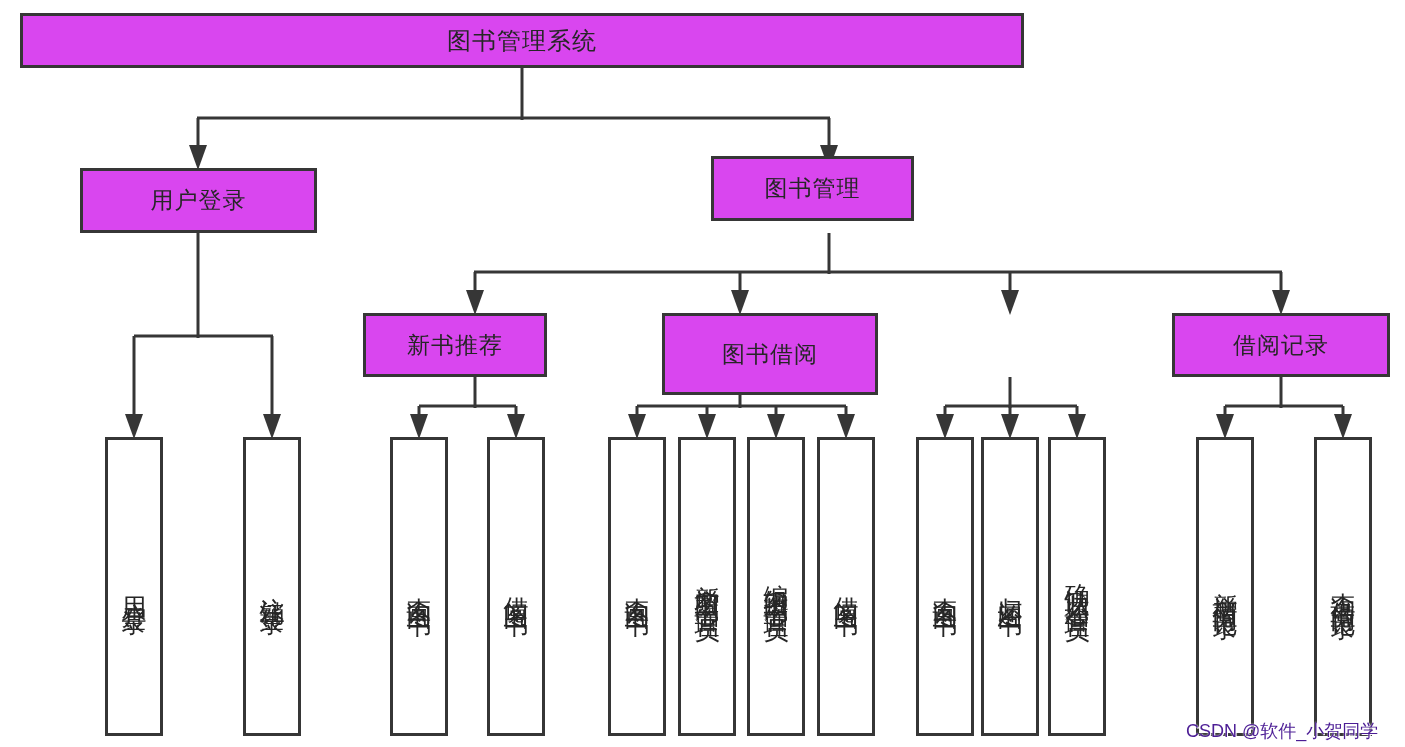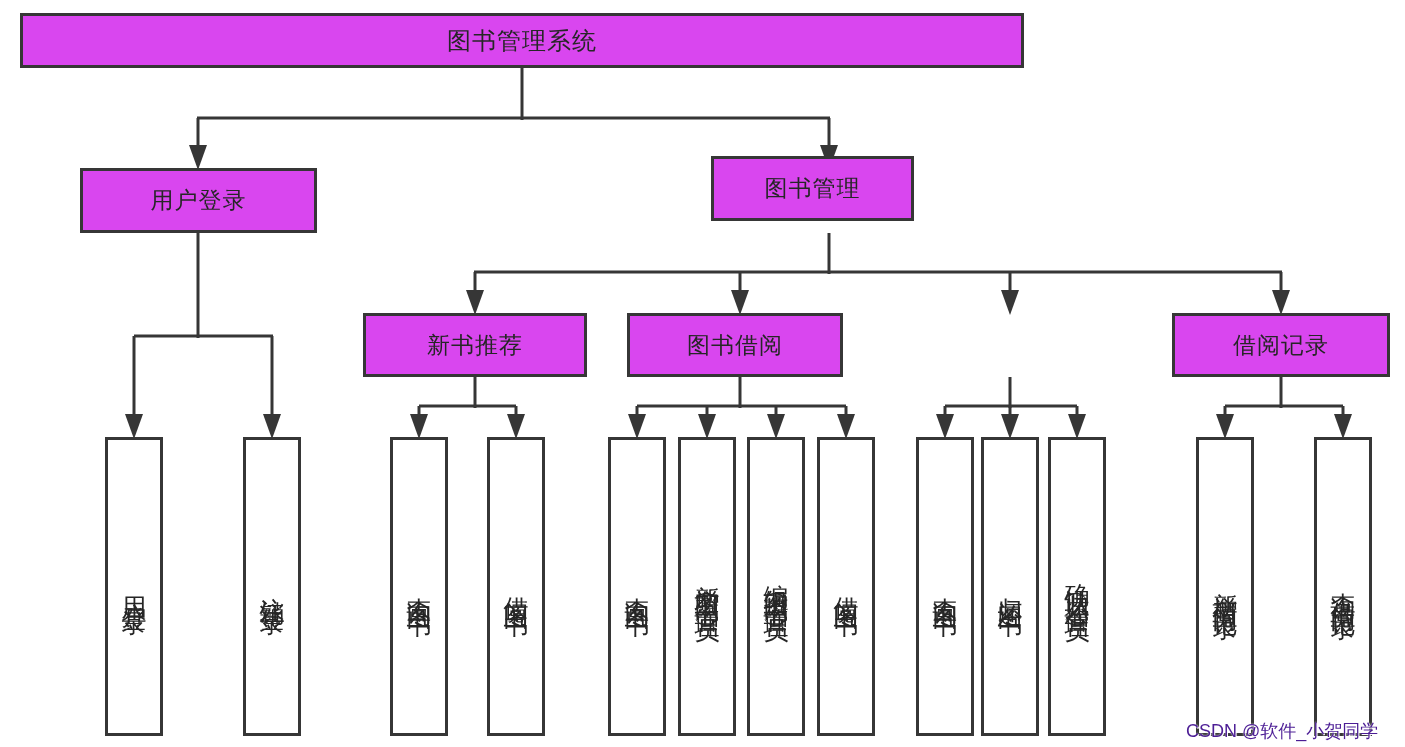--- a/index.html
+++ b/index.html
@@ -131,24 +131,24 @@
     <span>图书管理系统</span>
   </div>
 
   <div class="hnode" style="left:80px; top:168px; width:237px; height:65px;">
     <span>用户登录</span>
   </div>
   <div class="hnode" style="left:711px; top:156px; width:203px; height:65px;">
     <span>图书管理</span>
   </div>
 
-  <div class="hnode" style="left:363px; top:313px; width:224px; height:64px;">
+  <div class="hnode" style="left:363px; top:313px; width:184px; height:64px;">
     <span>新书推荐</span>
   </div>
-  <div class="hnode" style="left:627px; top:313px; width:216px; height:64px;">
+  <div class="hnode" style="left:662px; top:313px; width:216px; height:82px;">
     <span>图书借阅</span>
   </div>
   <div class="hnode" style="left:1172px; top:313px; width:218px; height:64px;">
     <span>借阅记录</span>
   </div>
 
   <div class="leaf" style="left:105px;">
     <span class="vtext">用户登录</span>
   </div>
   <div class="leaf" style="left:243px;">

